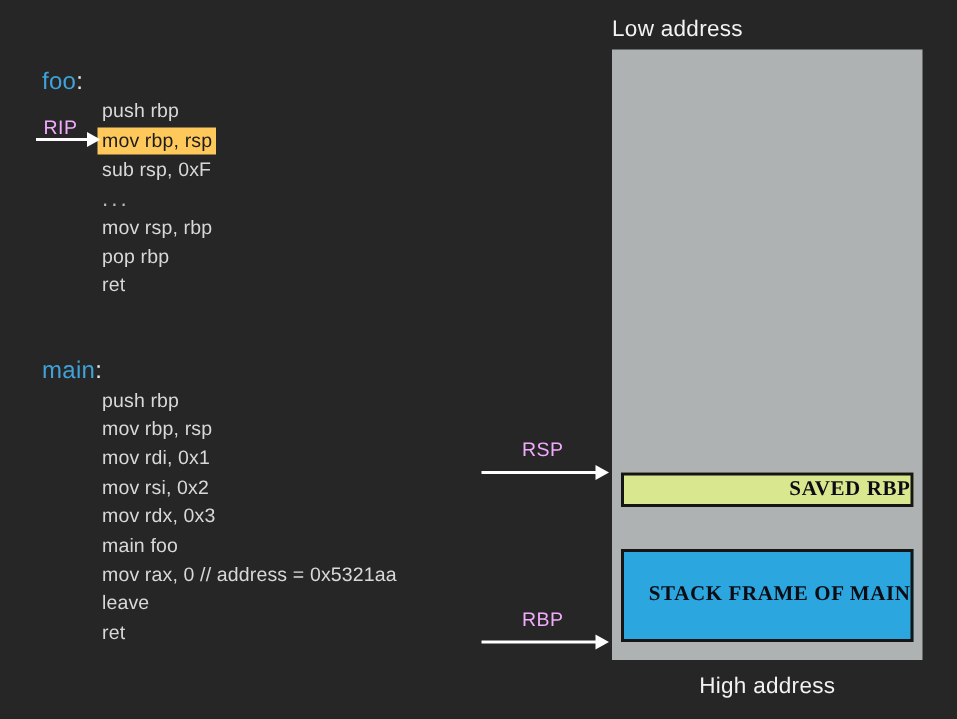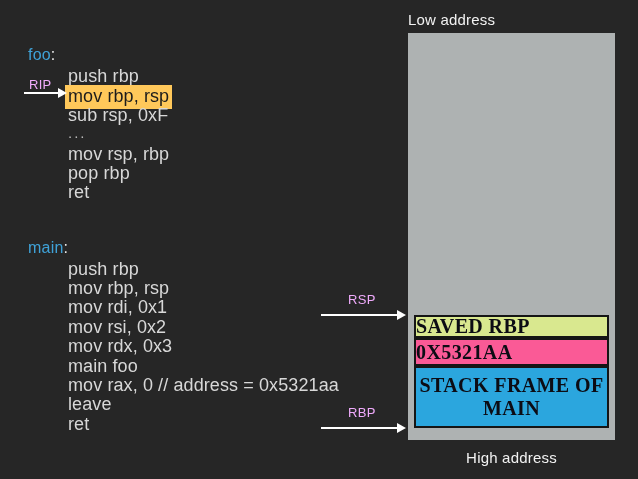--- a/index.html
+++ b/index.html
@@ -26,21 +26,21 @@
     position: absolute;
     font-size: 16px;
     color: #3fa2d8;
     letter-spacing: .2px;
     white-space: nowrap;
   }
   .code-label .colon { color: #e9e9e9; }
 
   .code-line {
     position: absolute;
-    font-size: 18px;
+    font-size: 13px;
     color: #d8d8d8;
     white-space: nowrap;
     letter-spacing: .1px;
   }
   .code-line.hl {
     background: #ffc85a;
     color: #1c1c1c;
     padding: 1px 3px 2px 3px;
     margin-left: -3px;
   }
@@ -85,24 +85,24 @@
     color: #f2f2f2;
     white-space: nowrap;
     letter-spacing: .2px;
   }
   .stack-block {
     position: absolute;
     box-sizing: border-box;
     border: 2px solid #151515;
     display: flex;
     align-items: center;
-    justify-content: flex-start;
+    justify-content: flex-end;
     font-family: "Liberation Serif", serif;
     font-weight: bold;
-    font-size: 20px;
+    font-size: 14px;
     color: #0c0c14;
     letter-spacing: .4px;
     text-align: center;
   }
 </style>
 </head>
 <body>
 
 <div class="stage">
 
@@ -145,23 +145,20 @@
   <div class="arrow-head" style="left:397px; top:423px;"></div>
 
   <div class="addr-label" style="left:408px; top:11px; width:207px; text-align:left;">Low address</div>
 
   <div class="stack-col">
 
     <div class="stack-block" style="left:6px; top:282px; width:195px; height:23px; background:#d9e88f;">
       <span>SAVED RBP</span>
     </div>
 
-    <div class="stack-block" style="left:6px; top:305px; width:195px; height:28px; background:#fa5a96;">
-      <span>0X5321AA</span>
-    </div>
 
     <div class="stack-block" style="left:6px; top:333px; width:195px; height:62px; background:#2ba6de;">
       <span>STACK FRAME OF MAIN</span>
     </div>
 
   </div>
 
   <div class="addr-label" style="left:408px; top:449px; width:207px; text-align:center;">High address</div>
 
 </div>

